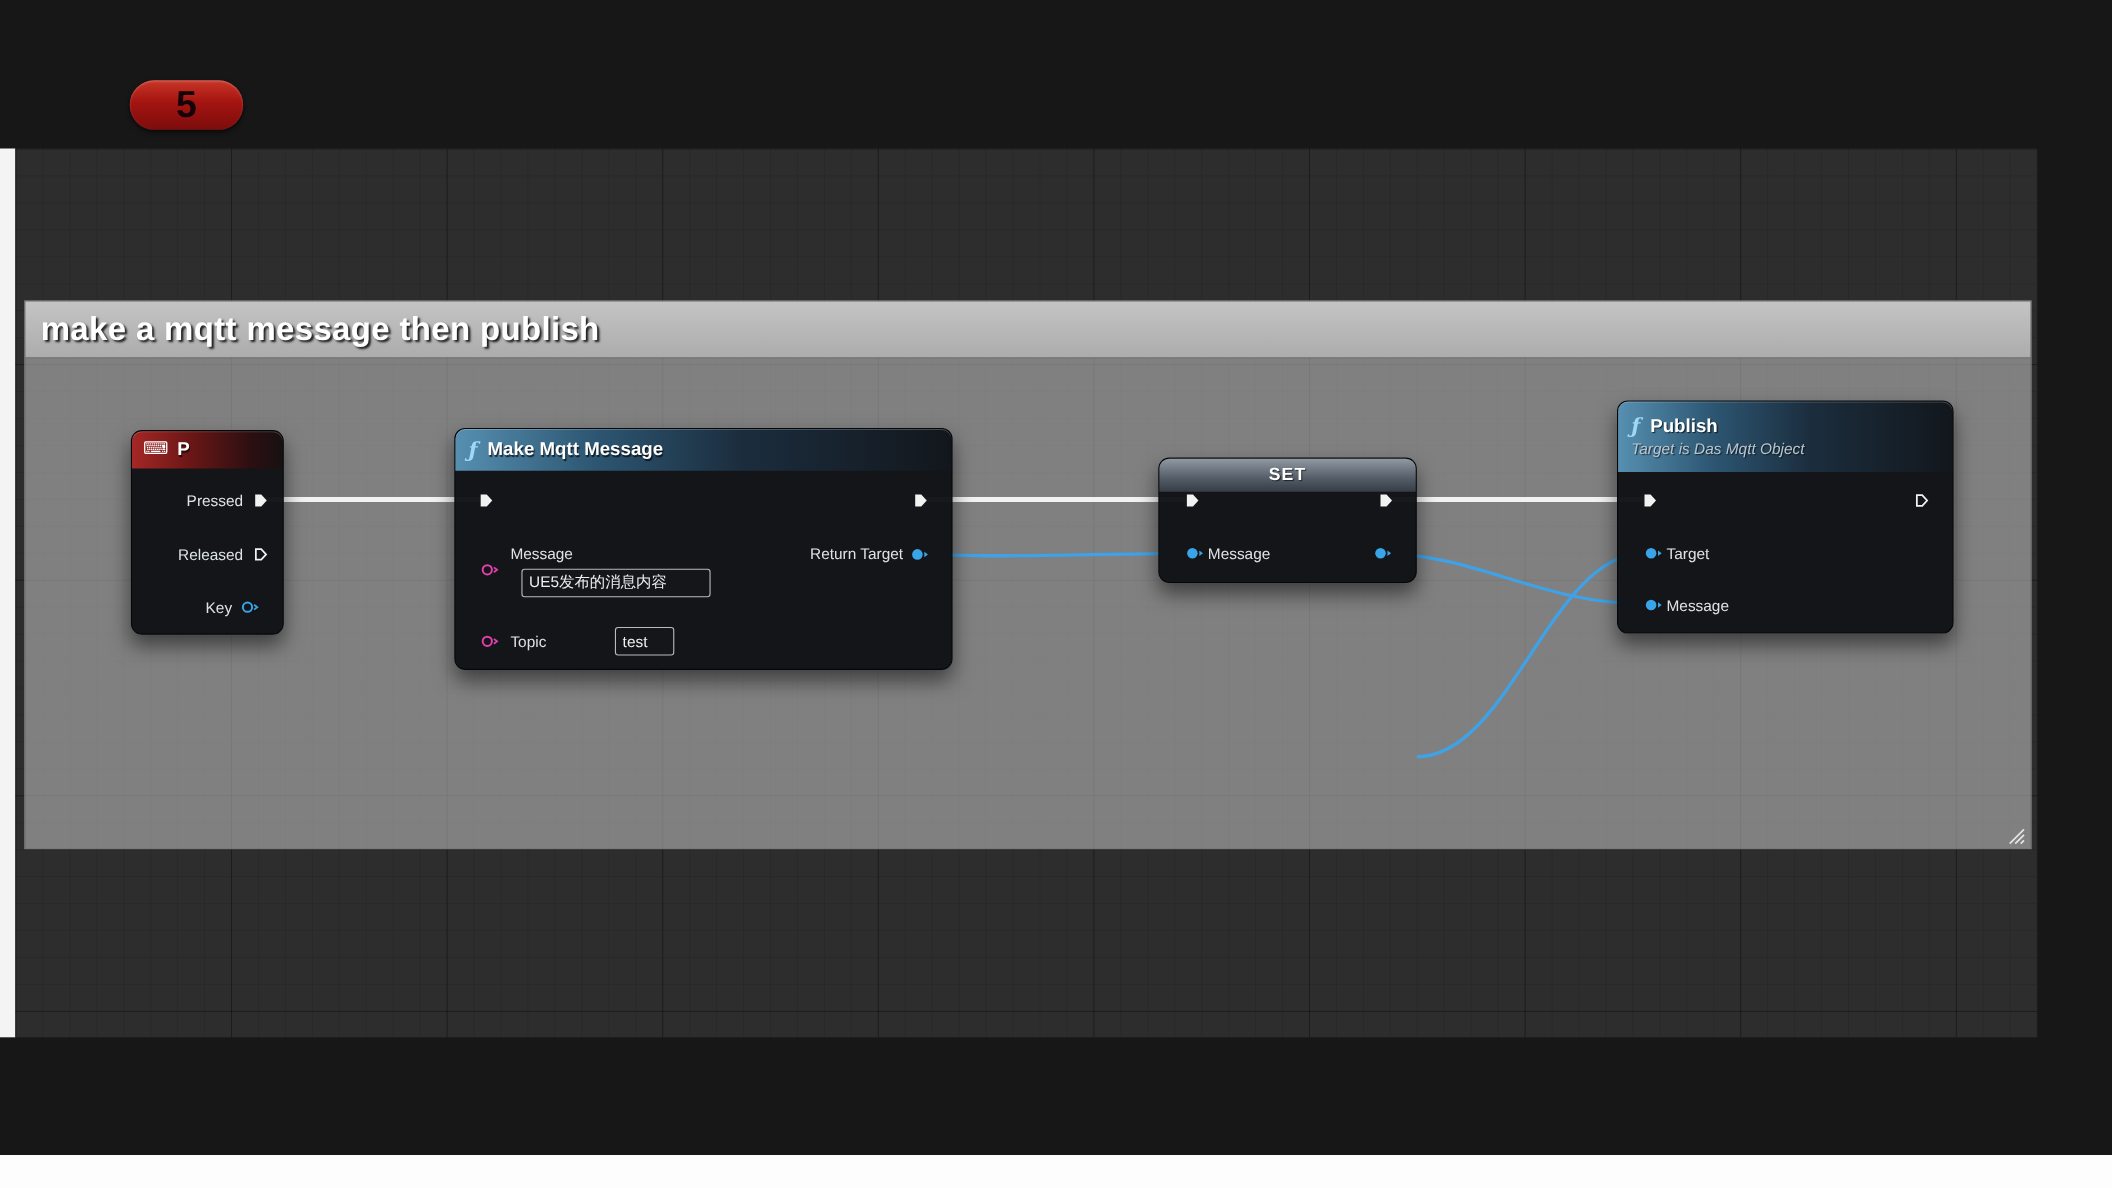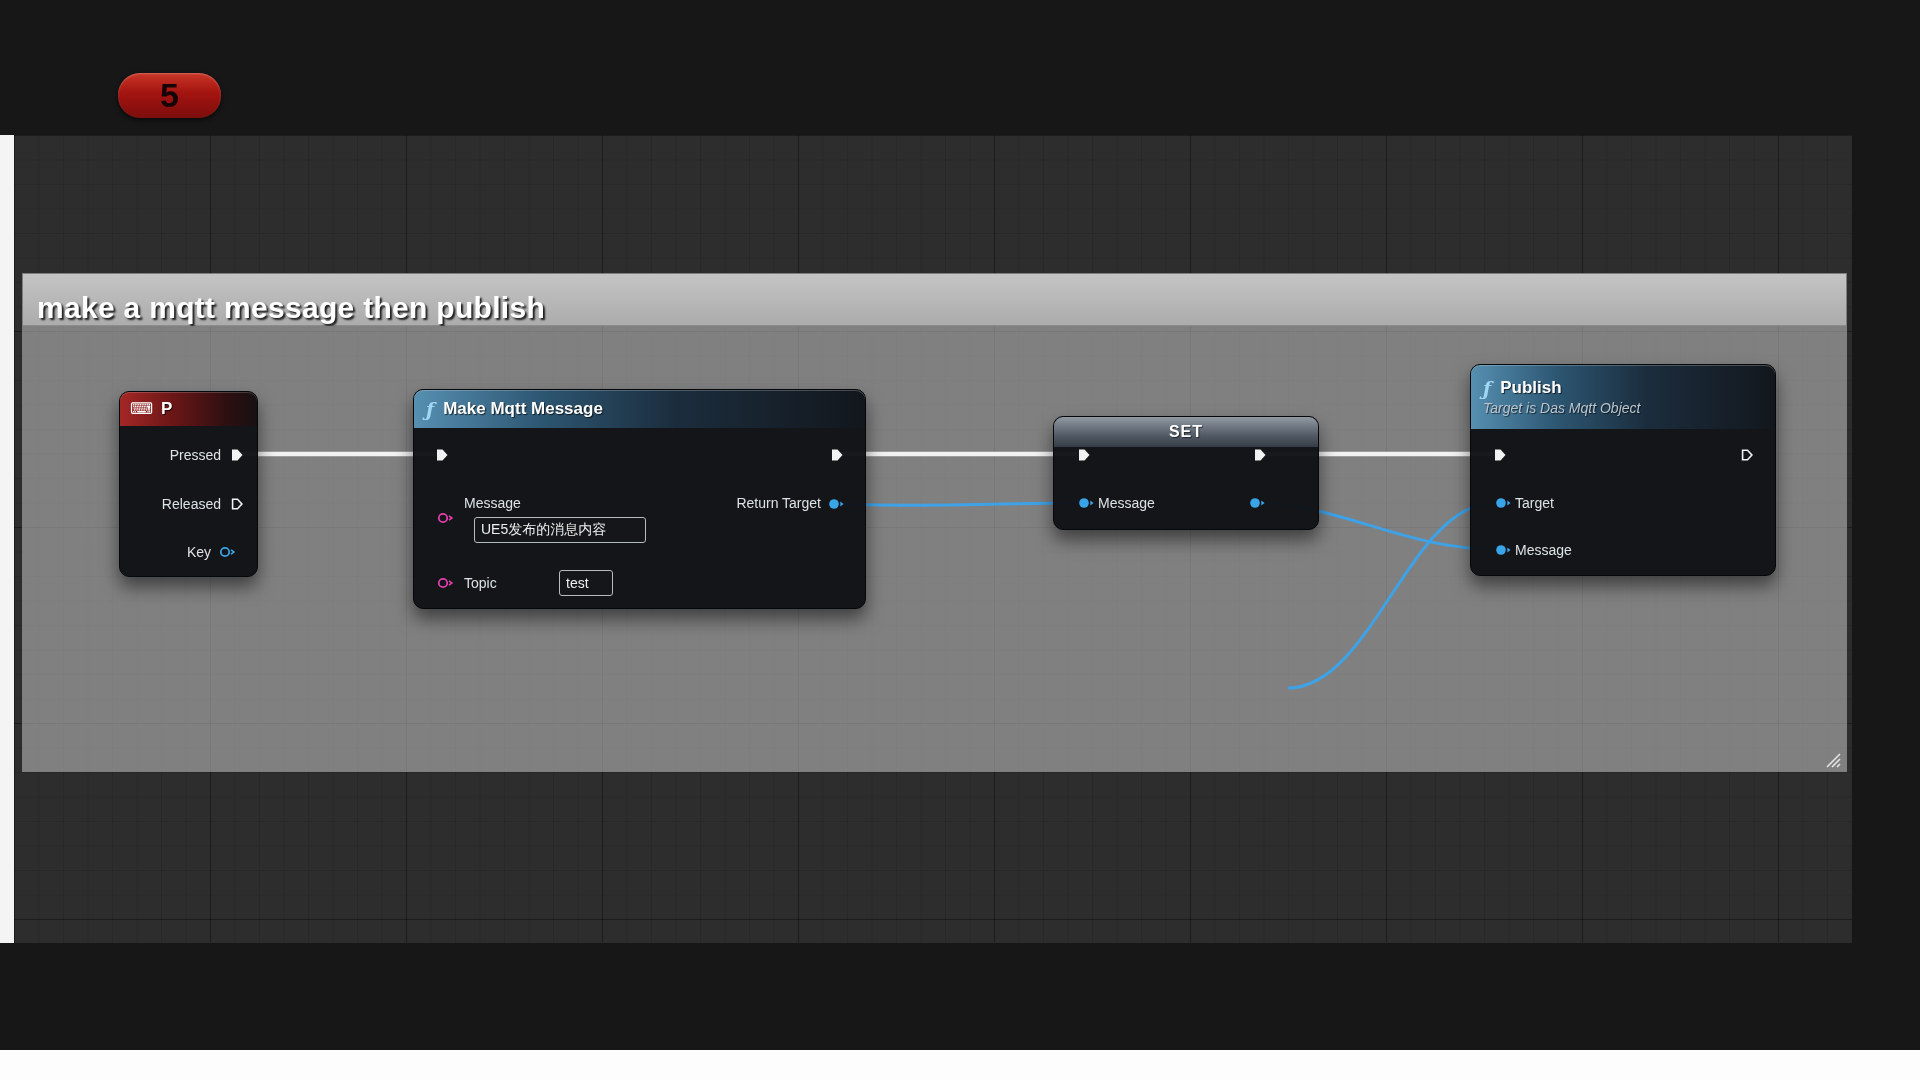--- a/index.html
+++ b/index.html
@@ -19,21 +19,21 @@
 
   .badge{position:absolute;left:118px;top:73px;width:103px;height:45px;border-radius:22px;
     background:linear-gradient(180deg,#c93527 0%,#a31410 45%,#7c0d0c 100%);
     box-shadow:0 2px 5px rgba(0,0,0,.65), inset 0 1px 2px rgba(255,255,255,.25);
     display:flex;align-items:center;justify-content:center;}
   .badge span{font-size:34px;font-weight:bold;color:#160308;}
 
   .comment{position:absolute;left:22px;top:273px;width:1825px;height:499px;border:1px solid #7e7e7e;
     box-sizing:border-box;}
   .comment-header{height:52px;background:linear-gradient(180deg,#c4c4c4,#acacac);display:flex;
-    align-items:flex-end;padding:0 14px;box-sizing:border-box;border-bottom:1px solid #8d8d8d;}
+    align-items:center;padding:0 14px;box-sizing:border-box;border-bottom:1px solid #8d8d8d;}
   .comment-title{font-size:30px;font-weight:bold;color:#fff;text-shadow:2px 2px 2px rgba(0,0,0,.85);
     letter-spacing:.3px;}
   .comment-body{position:absolute;left:0;top:52px;right:0;bottom:0;background:rgba(197,197,197,.55);}
   .resize-handle{position:absolute;right:4px;bottom:3px;}
 
   .wires{position:absolute;left:0;top:0;width:1920px;height:1080px;pointer-events:none;}
 
   .node{position:absolute;background:rgba(16,18,21,.97);border:1px solid #05080a;border-radius:10px;
     box-shadow:0 10px 18px rgba(0,0,0,.5);color:#e4e8ec;box-sizing:border-box;}
 
@@ -146,21 +146,21 @@
       <path d="M12.3 5.5 15.6 8l-3.3 2.5z" fill="#3aa4e8"></path>
     </svg>
     <span class="plabel" style="left:50px;top:183px;">Topic</span>
     <svg class="pin" style="left:23px;top:185px;" width="16" height="16" viewBox="0 0 16 16">
       <circle cx="6" cy="8" r="4.2" fill="none" stroke-width="1.8" stroke="#e33fae"></circle>
       <path d="M12 5.8 14.9 8 12 10.2" fill="none" stroke-width="1.6" stroke="#e33fae"></path>
     </svg>
     <input class="pin-input" style="left: 105px; top: 180px; width: 54px; margin-left: 40px;" readonly="" value="test">
   </div>
 
-  <div class="node" style="left:1053px;top:416px;width:266px;height:114px;">
+  <div class="node" style="left:1053px;top:416px;width:235px;height:114px;">
     <div class="hdr-set">
       <span>SET</span>
     </div>
     <svg class="pin" style="left:22px;top:30px;" width="16" height="16" viewBox="0 0 16 16">
       <path d="M3 2.5h5.5l5 5.5-5 5.5H3z" fill="#f2f2f2"></path>
     </svg>
     <svg class="pin" style="left:198px;top:30px;" width="16" height="16" viewBox="0 0 16 16">
       <path d="M3 2.5h5.5l5 5.5-5 5.5H3z" fill="#f2f2f2"></path>
     </svg>
     <span class="plabel" style="left:44px;top:76px;">Message</span>

